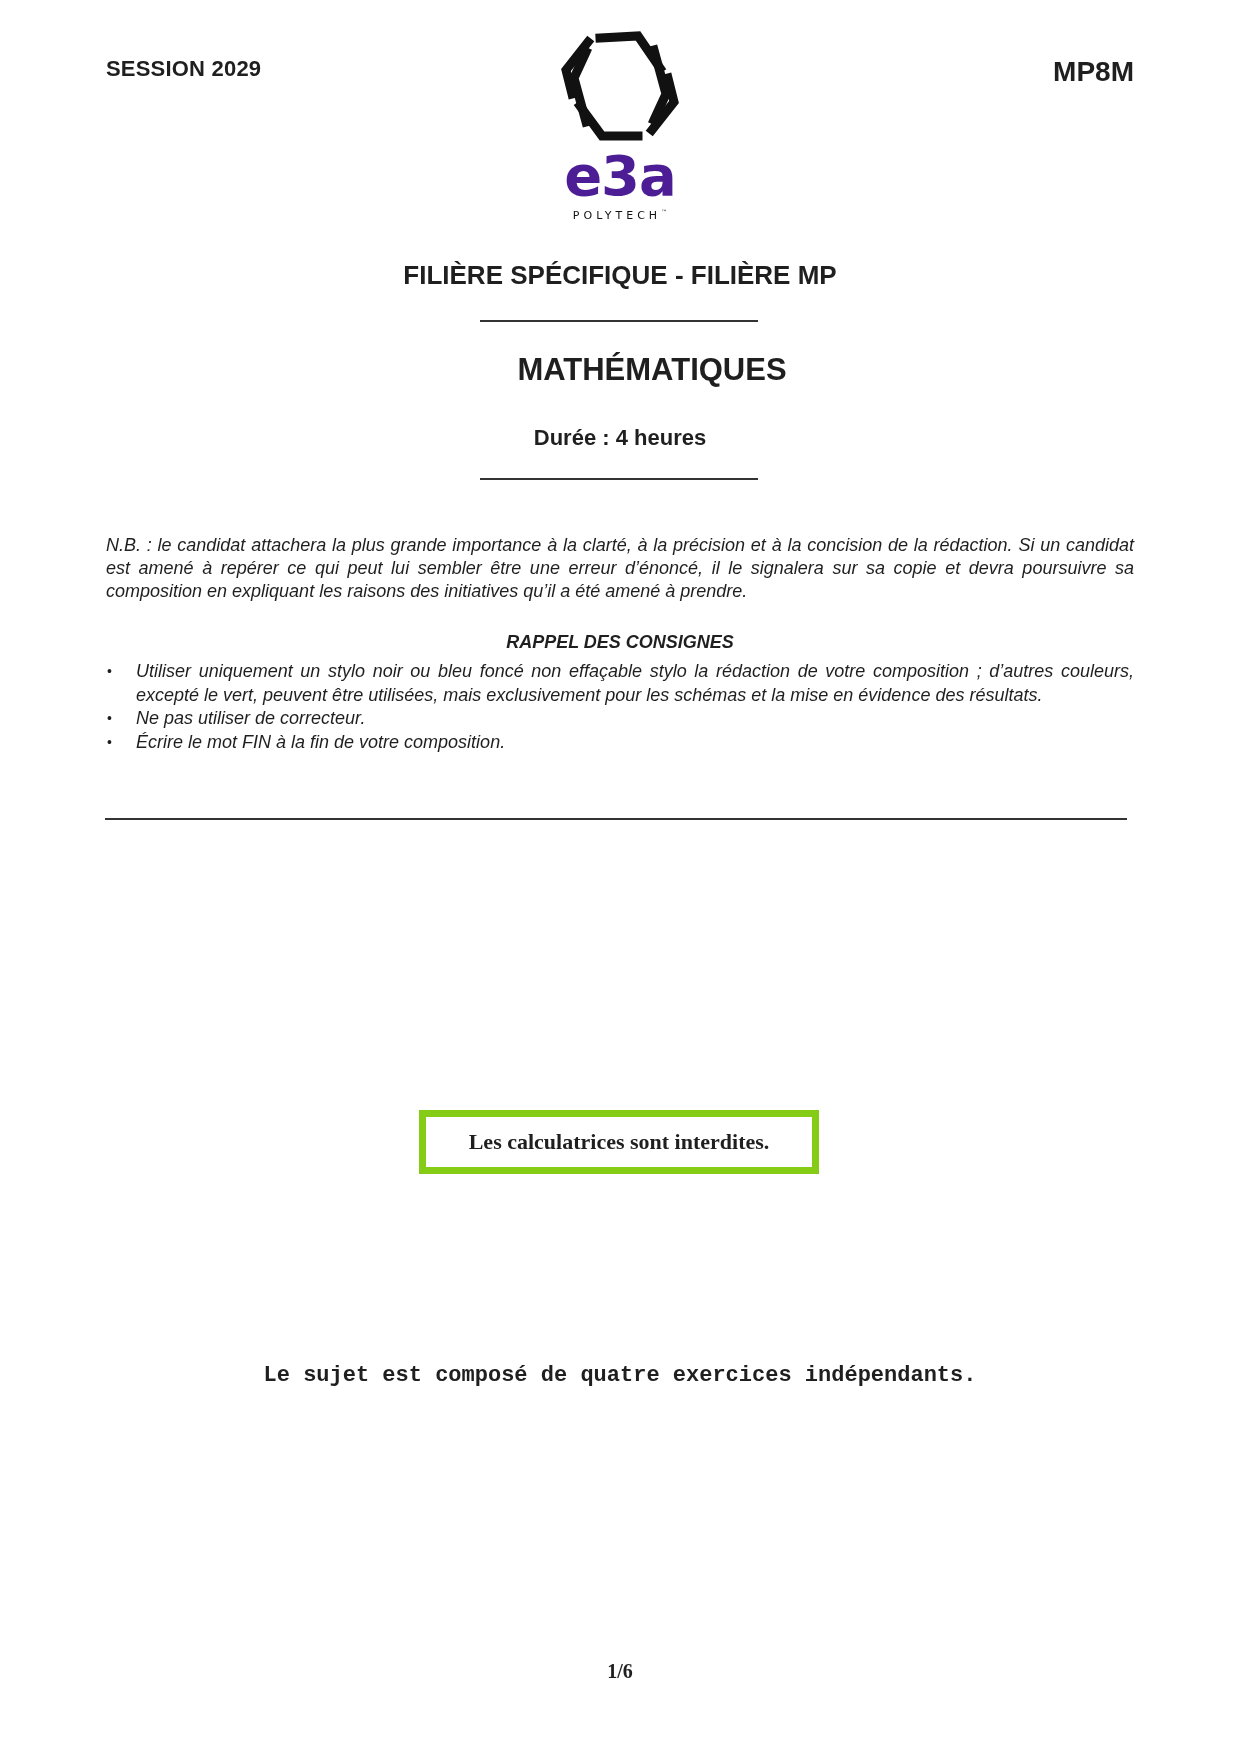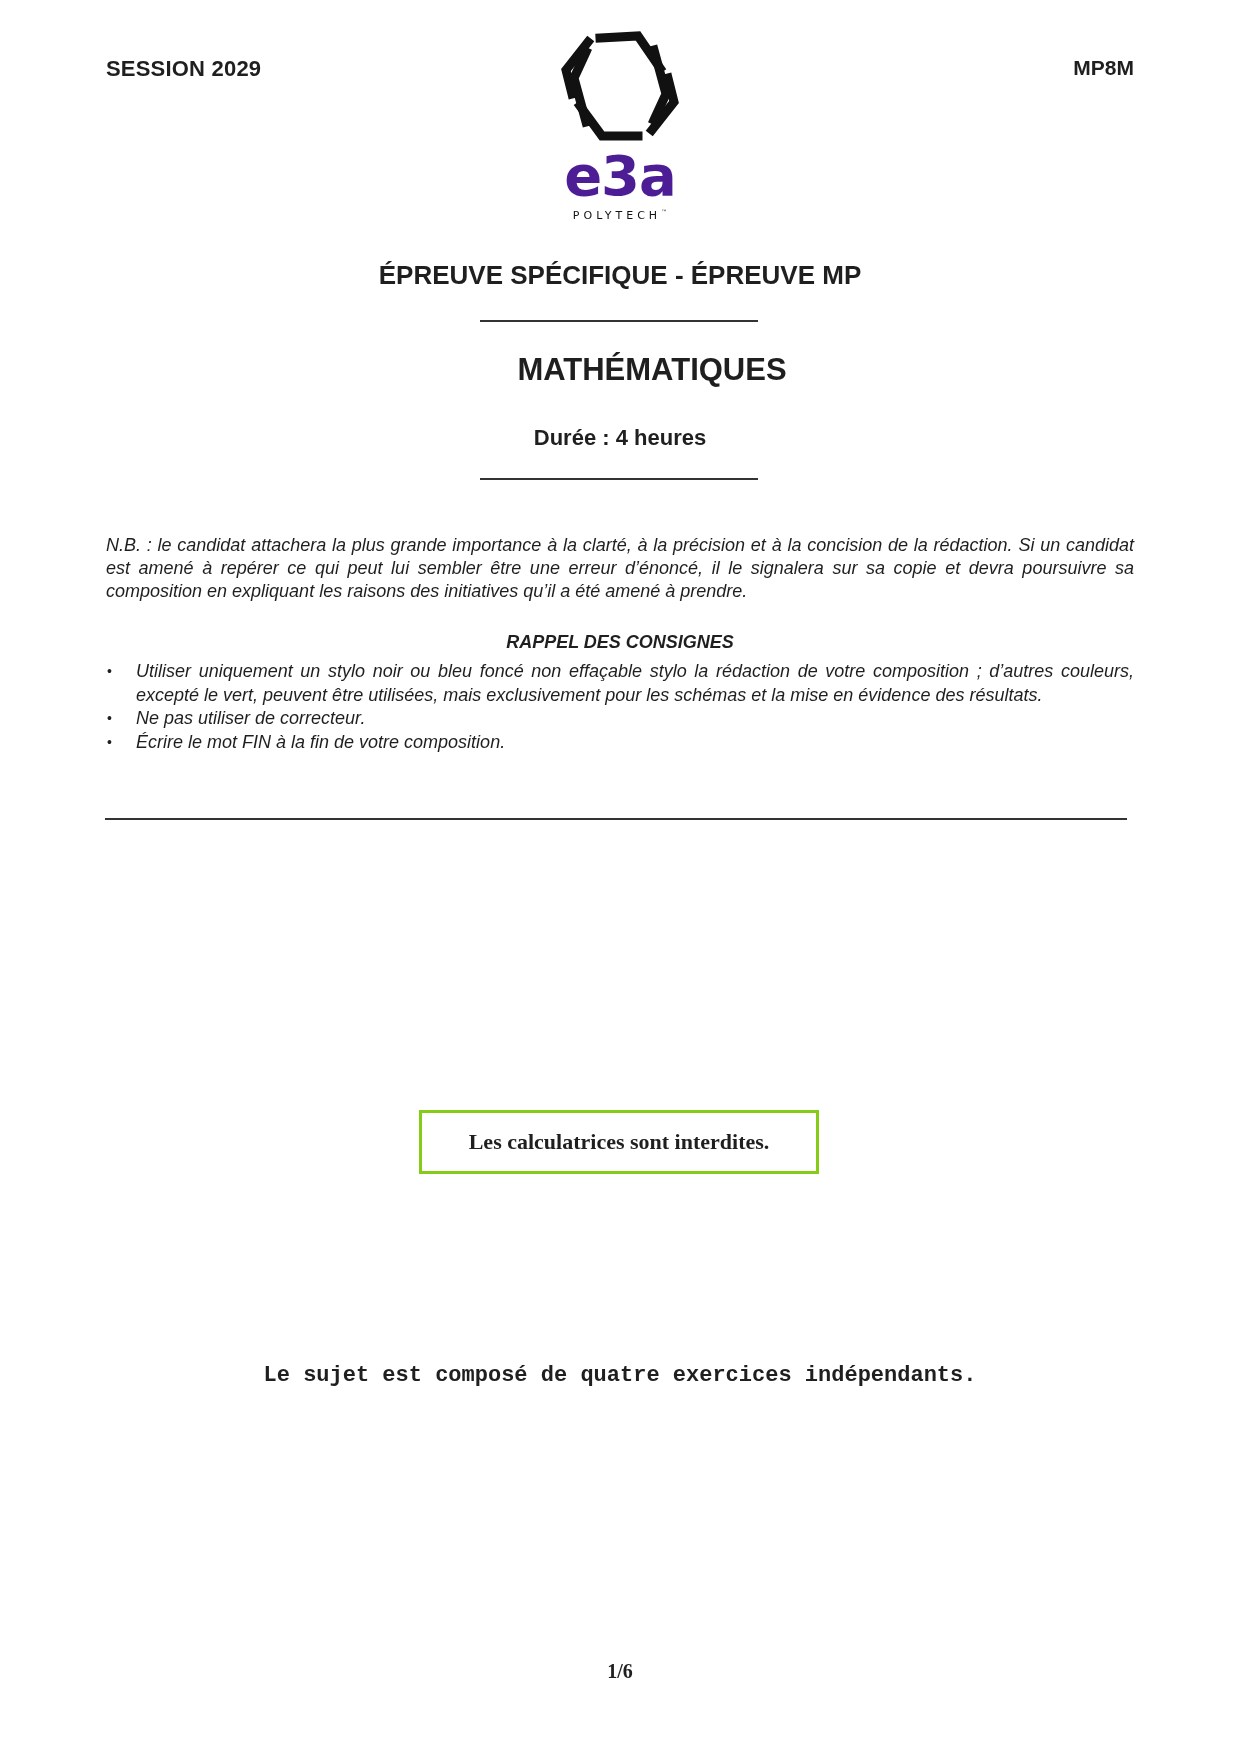--- a/index.html
+++ b/index.html
@@ -17,21 +17,21 @@
     }
     .abs { position: absolute; }
 
     .hdr-left {
       left: 106px; top: 56px;
       font-size: 22px; font-weight: bold;
       letter-spacing: 0.2px;
     }
     .hdr-right {
       right: 106px; top: 56px;
-      font-size: 21px; font-weight: bold;
+      font-size: 28px; font-weight: bold;
     }
 
     .logo {
       left: 556px; top: 30px;
       width: 128px; height: 195px;
     }
     .logo svg { display: block; }
     .logo-word {
       position: absolute;
       left: 0; top: 118px; width: 128px;
@@ -102,21 +102,21 @@
       font-style: normal;
       font-size: 14px;
     }
     .rule-long {
       left: 105px; top: 818px; width: 1022px; height: 0;
       border-top: 2px solid #333;
     }
 
     .calc-box {
       left: 419px; top: 1110px; width: 400px; height: 64px;
-      border: 3px solid #84cc16;
+      border: 7px solid #84cc16;
       box-sizing: border-box;
       display: flex; align-items: center; justify-content: center;
       font-family: "Liberation Serif", serif;
       font-weight: bold; font-size: 22px;
     }
     .sujet {
       top: 1316px;
       font-family: Liberation Mono, monospace;
       font-weight: bold; font-size: 22px; margin-top: 47px;
     }
@@ -140,21 +140,21 @@
       <path d="M82 106 L46 106 L24 76"></path>
       <path d="M16 64 L10 40 L32 12"></path>
       <path d="M30 22 L18 48 L30 92"></path>
       <path d="M98 90 L110 64 L98 20"></path>
     </g>
   </svg>
   <div class="logo-word">e3a</div>
   <div class="logo-sub"><span>POLYTECH</span><sup style="font-size:6px;letter-spacing:0">™</sup></div>
 </div>
 
-<div class="abs center-block title-epreuve">ÉPREUVE SPÉCIFIQUE - ÉPREUVE MP</div>
+<div class="abs center-block title-epreuve">FILIÈRE SPÉCIFIQUE - FILIÈRE MP</div>
 <div class="abs rule-short" style="top:320px;"></div>
 <div class="abs center-block title-math">MATHÉMATIQUES</div>
 <div class="abs center-block title-duree">Durée : 4 heures</div>
 <div class="abs rule-short" style="top:478px;"></div>
 
 <div class="abs nb">N.B. : le candidat attachera la plus grande importance à la clarté, à la précision et à la concision de la rédaction. Si un candidat est amené à repérer ce qui peut lui sembler être une erreur d’énoncé, il le signalera sur sa copie et devra poursuivre sa composition en expliquant les raisons des initiatives qu’il a été amené à prendre.</div>
 
 <div class="abs center-block rappel-title">RAPPEL DES CONSIGNES</div>
 <ul class="abs consignes">
   <li>

